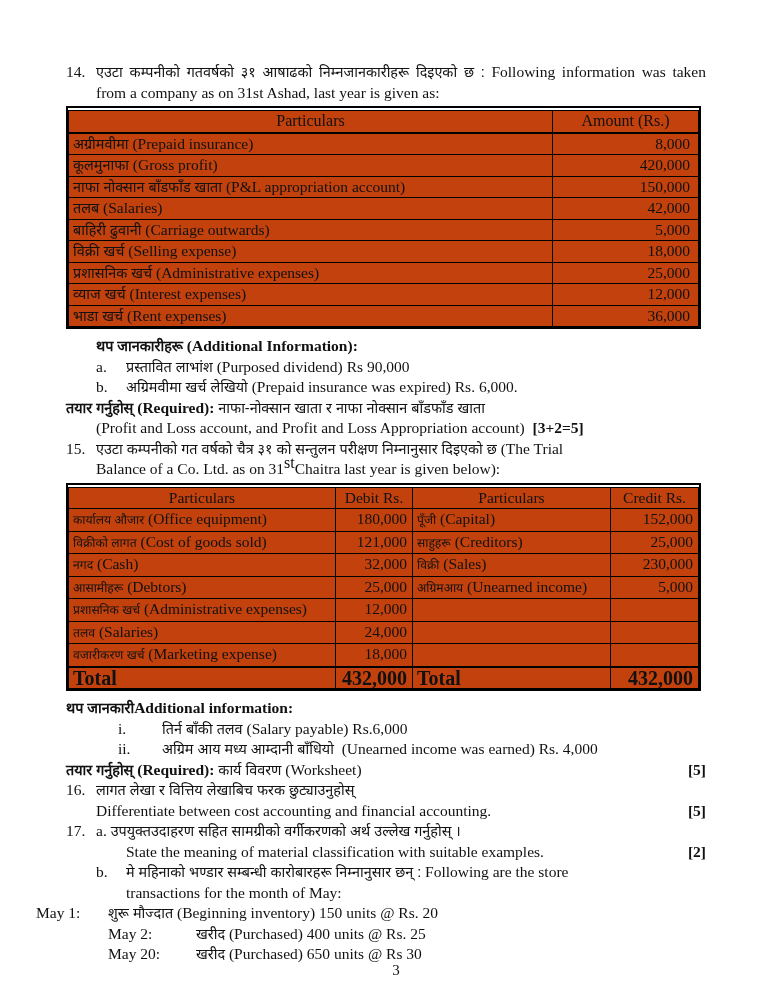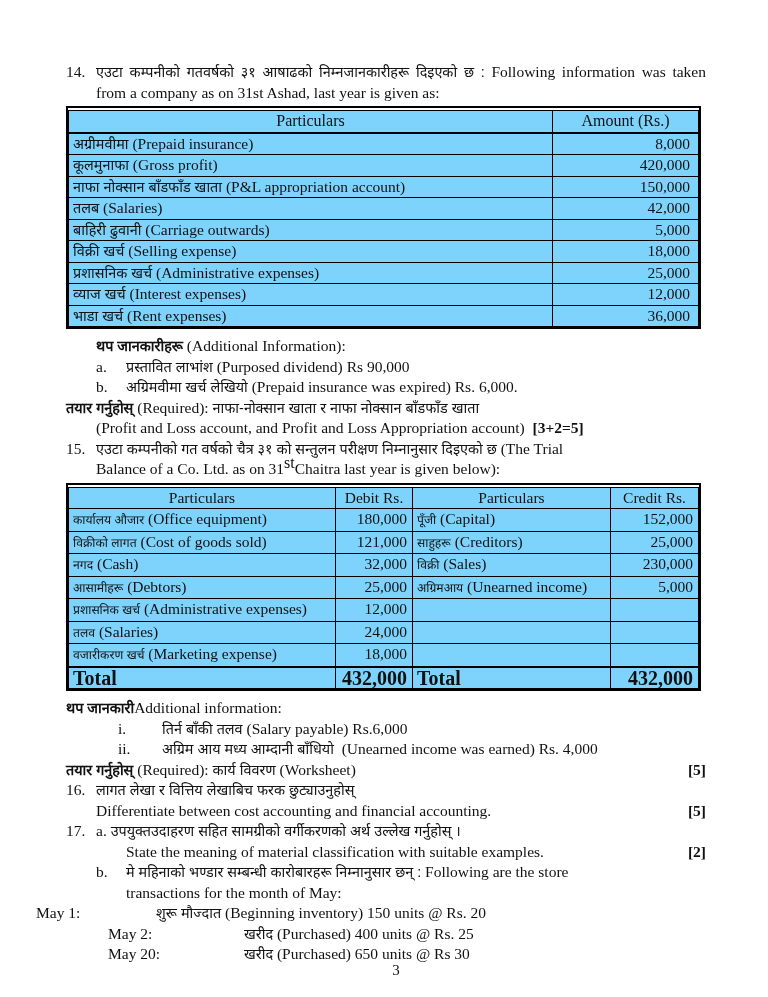--- a/index.html
+++ b/index.html
@@ -47,29 +47,29 @@
   .line.nojust { text-align: left; }
   .nep {
     font-family: "Liberation Sans", "DejaVu Sans", sans-serif;
     font-size: 14.4px;
   }
   .nepb {
     font-family: Liberation Sans, sans-serif;
     font-size: 14.4px;
     font-weight: bold;
   }
-  b, .b { font-weight: normal; }
+  b, .b { font-weight: bold; }
   sup { font-size: 16px; vertical-align: super; line-height: 0; }
 
   
   table.doc {
     border-collapse: collapse;
     table-layout: fixed;
     margin: 2px 0 0 0;
-    background: #7dd3fc;
+    background: #c2410c;
   }
   table.doc td, table.doc th {
     border: 1px solid #000;
     padding: 0px 4px;
     font-size: 15.5px;
     line-height: 20.5px;
     font-weight: normal;
     vertical-align: top;
   }
   .outerwrap {
@@ -115,21 +115,21 @@
   .right-marks { float: right; font-weight: bold; }
 
   .pagenum {
     position: absolute;
     left: 0; right: 0;
     top: 962px;
     text-align: center;
     font-size: 15px;
   }
 
-  .mayrow { display: flex; gap: 48px; }
+  .mayrow { display: flex; }
   .maylbl { width: 72px; flex: 0 0 72px; }
   .maylbl2 { width: 88px; flex: 0 0 88px; }
   .spacer3 { height: 3px; }
 </style>
 </head>
 <body>
 
 <div class="page">
   <div class="content">
 

